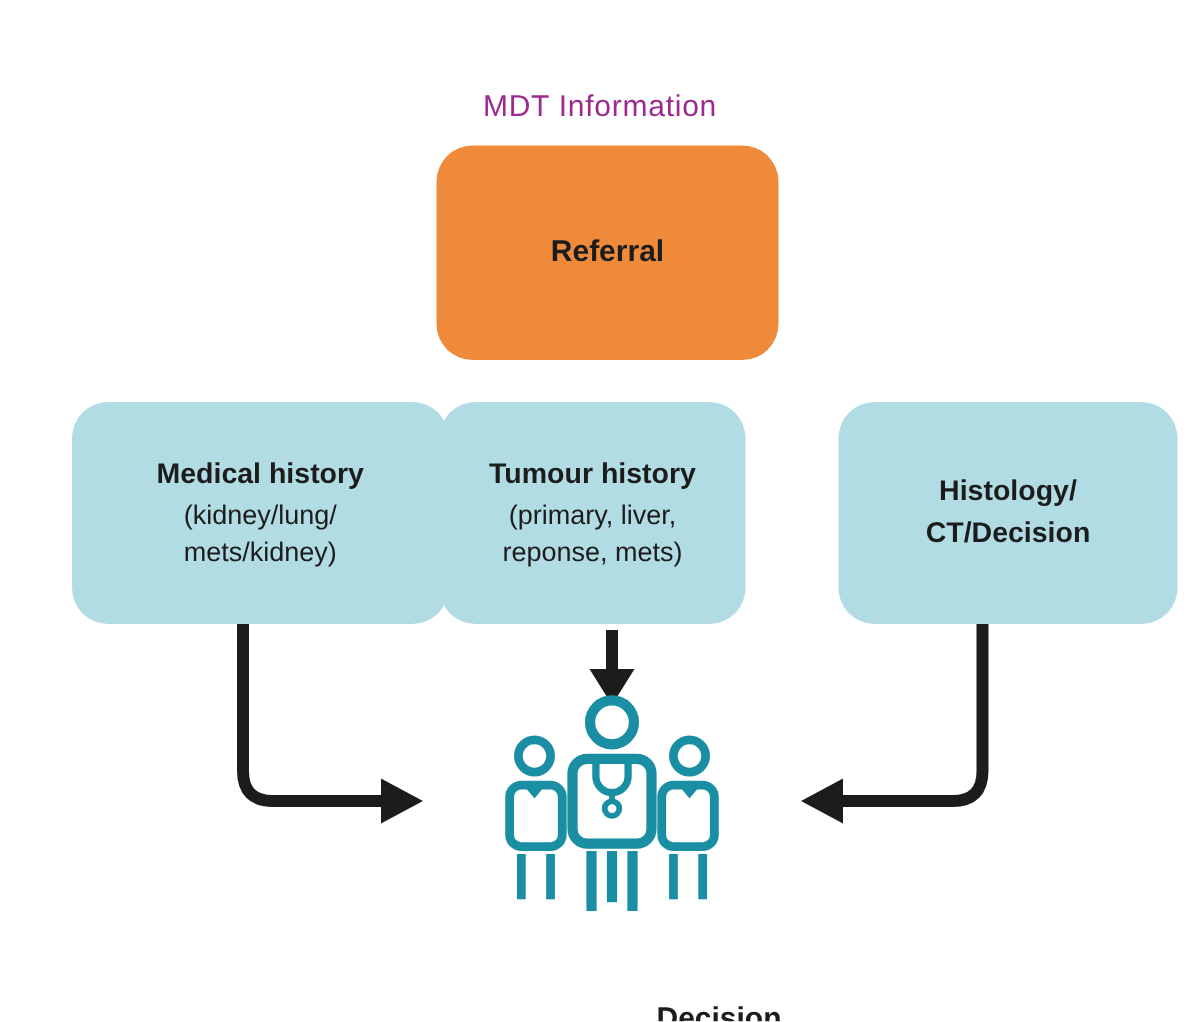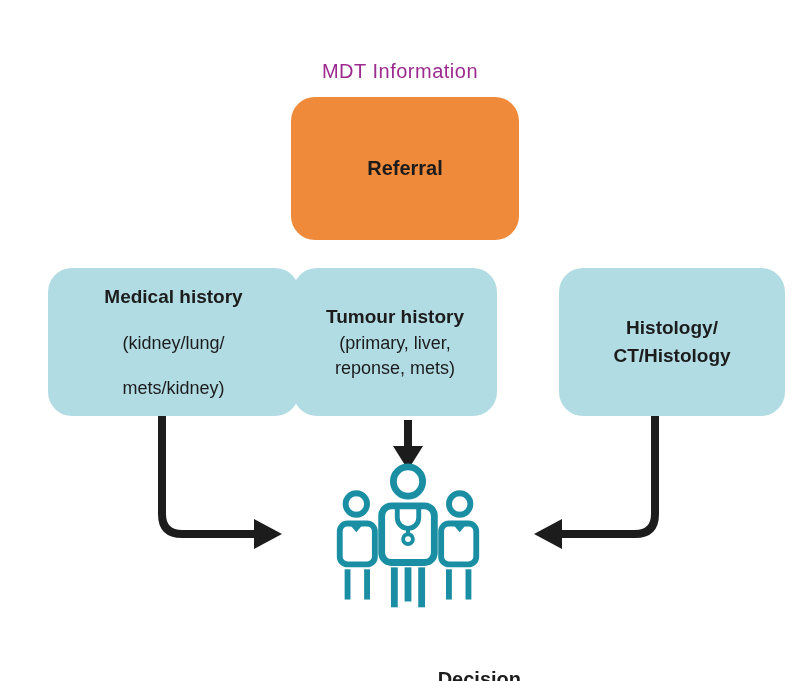--- a/index.html
+++ b/index.html
@@ -53,21 +53,21 @@
     font-size:19px;
     font-weight:800;
     line-height:1.45;
   }
   .referral{
     left:291px;top:97px;width:228px;height:143px;
     background:var(--color-referral-bg);
   }
   .referral .node-title{font-size:20px;}
   .teal{background:var(--color-box-bg);}
-  .medical{left:48px;top:268px;width:251px;height:148px;gap:20px;}
+  .medical{left:48px;top:268px;width:251px;height:148px;}
   .tumour{left:293px;top:268px;width:204px;height:148px;}
   .histology{left:559px;top:268px;width:226px;height:148px;}
   .arrow-layer{
     position:absolute;left:0;top:0;width:800px;height:681px;
     color:var(--color-arrow);
     pointer-events:none;
   }
   .team-icon-wrap{
     position:absolute;left:330px;top:458px;width:156px;height:168px;
     color:var(--color-icon);
@@ -98,21 +98,21 @@
   </div>
 
   <div class="node teal tumour">
     <div class="node-title">Tumour history</div>
     <div class="node-line">(primary, liver,</div>
     <div class="node-line">reponse, mets)</div>
   </div>
 
   <div class="node teal histology">
     <div class="node-line bold">Histology/</div>
-    <div class="node-line bold">CT/Histology</div>
+    <div class="node-line bold">CT/Decision</div>
   </div>
 
   <svg class="arrow-layer" viewBox="0 0 800 681">
 
     <g>
       <path d="M408 420 L408 448" stroke="currentColor" stroke-width="8" fill="none"></path>
       <polygon points="393,446 423,446 408,470" fill="currentColor"></polygon>
     </g>
 
     <g>

